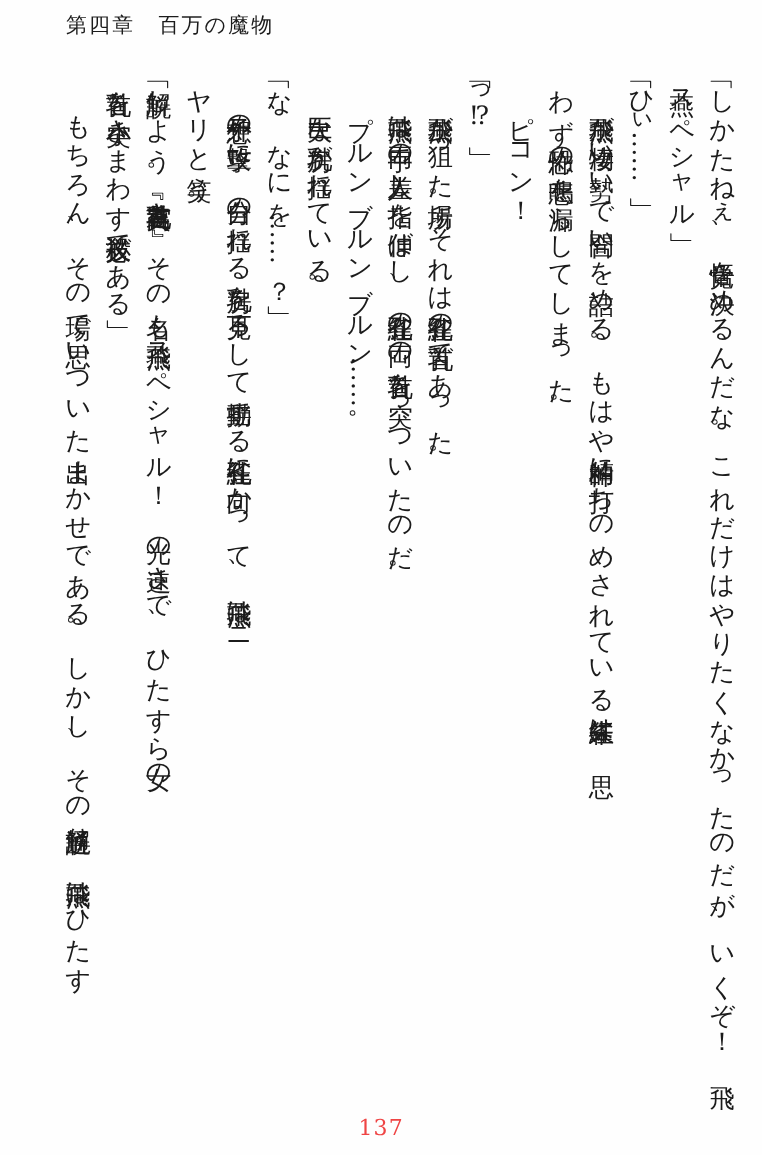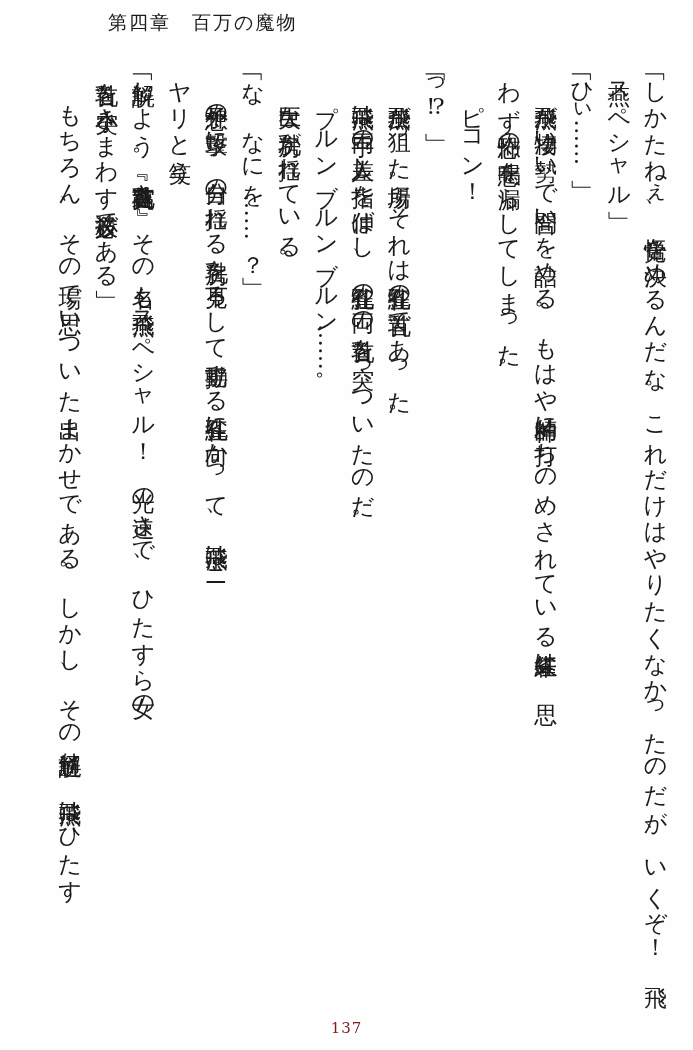--- a/index.html
+++ b/index.html
@@ -10,21 +10,20 @@
     color:#1b1b1b;
     font-family:"DejaVu Serif","Liberation Serif",serif;
     overflow:hidden;
   }
   .chapter-header{
     position:absolute;
     top:10px;left:60px;
     font-size:19px;
     letter-spacing:2px;
     white-space:pre;
-    margin-left:48px;
   }
   .text-columns{
     position:absolute;
     top:66px;
     right:19px;
     height:956px;
     display:flex;
     flex-direction:row-reverse;
     justify-content:flex-start;
     align-items:flex-start;
@@ -42,23 +41,23 @@
     white-space:pre;
   }
   .col.indent{
     padding-top:23px;
     height:933px;
   }
   .page-number{
     position:absolute;
     bottom:13px;left:0;right:0;
     text-align:center;
-    font-size:15px;
+    font-size:20px;
     letter-spacing:1px;
-    color:#7f1d1d;
+    color:#ef4444;
     font-family:"DejaVu Serif","Liberation Serif",serif;
   }
 </style>
 </head>
 <body>
 
 <div class="page">
   <div class="chapter-header">第四章　百万の魔物</div>
 
   <div class="text-columns">

